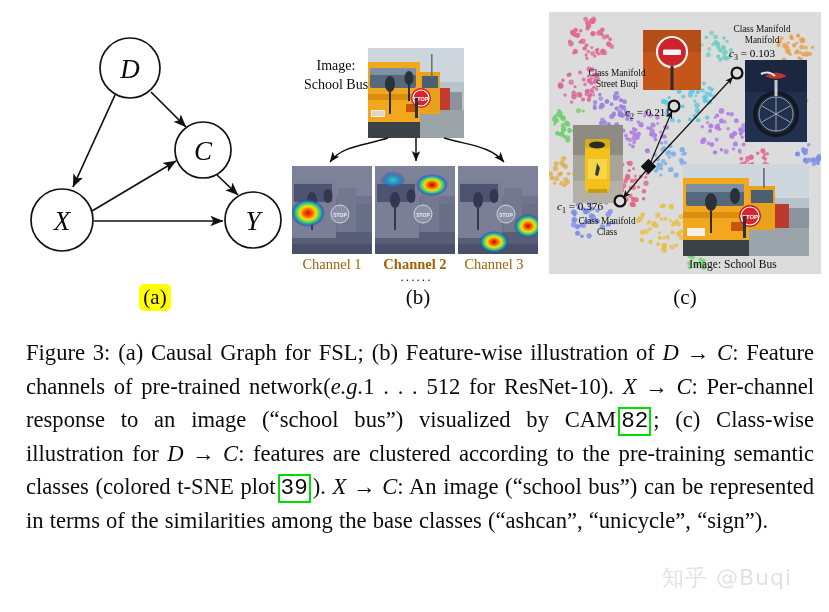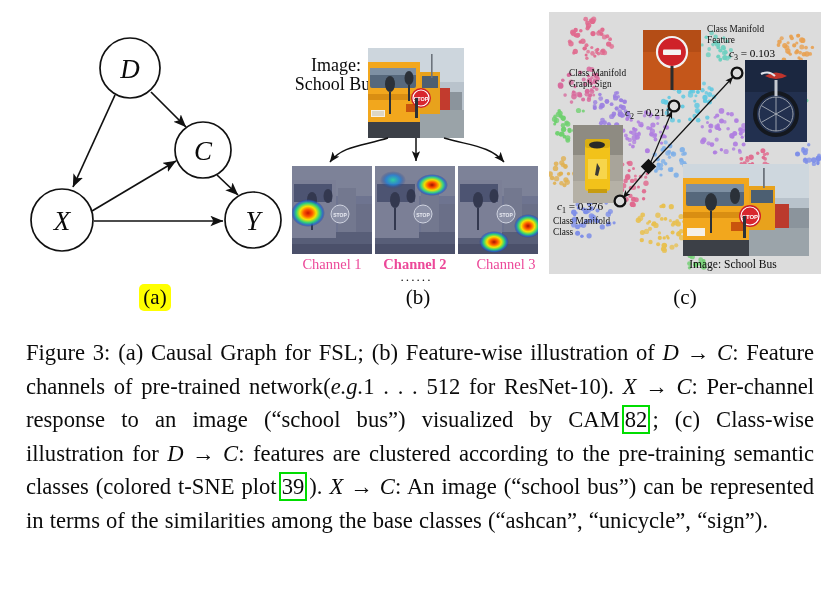--- a/index.html
+++ b/index.html
@@ -16,52 +16,52 @@
   #figure-row { position: absolute; left: 0; top: 0; width: 829px; height: 330px; }
 
   
   #panel-a { position: absolute; left: 10px; top: 30px; width: 290px; height: 250px; }
   #causal-svg { display: block; }
 
   
   #panel-b { position: absolute; left: 292px; top: 18px; width: 250px; height: 280px; }
   .img-label {
     position: absolute; left: 0px; top: 38px; width: 88px;
-    text-align: center; font-size: 18px; line-height: 19px; color: #0a0a0a;
+    text-align: center; font-size: 14px; line-height: 19px; color: #0a0a0a;
   }
   #bus-src {
     position: absolute; left: 76px; top: 30px; width: 96px; height: 90px;
     overflow: hidden; border: 0;
   }
   .camrow { position: absolute; left: 0px; top: 148px; width: 250px; height: 88px; }
   .cam { position: absolute; top: 0; width: 80px; height: 88px; overflow: hidden; }
   .cam.c1 { left: 0px; }
   .cam.c2 { left: 83px; }
   .cam.c3 { left: 166px; }
   .chan-labels { position: absolute; left: 0; top: 238px; width: 250px; height: 20px; }
   .chan-lbl {
     position: absolute; top: 0; width: 82px; text-align: center;
-    font-size: 14.5px; color: #ec4899;
+    font-size: 14.5px; color: #a16207;
   }
   .chan-lbl.l1 { left: -1px; }
   .chan-lbl.l2 { left: 82px; font-weight: bold; }
-  .chan-lbl.l3 { left: 173px; }
+  .chan-lbl.l3 { left: 161px; }
   .dots-b {
     position: absolute; left: 83px; top: 254px; width: 82px; text-align:center;
     font-size: 13px; letter-spacing: 1px; color: #111;
   }
 
   
   #panel-c { position: absolute; left: 549px; top: 12px; width: 272px; height: 262px; }
   #tsne-bg {
     position: absolute; inset: 0; background: #dcdcdc; overflow: hidden;
   }
   .tlabel {
     position: absolute; font-size: 9.3px; line-height: 11px; color: #111;
-    text-align: left; font-family: "Liberation Serif", serif;
+    text-align: center; font-family: "Liberation Serif", serif;
   }
   .cval {
     position: absolute; font-size: 11.2px; font-weight: normal; color: #000;
     font-family: "Liberation Serif", serif; white-space: nowrap;
   }
   .cval i { font-style: italic; }
   .cval sub { font-size: 8px; }
   .thumb { position: absolute; overflow: hidden; }
   #cap-c {
     position: absolute; left: 0; bottom: 4px; width: 272px; text-align: center;
@@ -84,21 +84,21 @@
   #caption {
     position: absolute; left: 26px; top: 336px; width: 788px;
     font-size: 22.6px; line-height: 33.5px; color: #0b0b0b;
     font-family: "Liberation Serif", "DejaVu Serif", serif;
     text-align: justify; text-align-last: left;
     word-spacing: 0.5px;
   }
   #caption .mv { font-style: italic; font-family: "Liberation Serif", serif; }
   #caption .cite {
     border: 2px solid #00dd00; padding: 0 1px; margin: 0 2px;
-    display: inline-block; line-height: 25px;
+    display: inline-block; line-height: 25px; font-family: Liberation Mono, monospace;
   }
   #caption .eg { font-style: italic; }
 
   
   #watermark {
     position: absolute; left: 662px; top: 563px;
     font-size: 22px; color: #e2e2e2; letter-spacing: 1px;
     font-family: "DejaVu Sans", sans-serif; white-space: nowrap;
     user-select: none;
   }
@@ -1105,42 +1105,43 @@
           <span>Class Manifold</span><br>
           <span>Class</span>
         </div>
         <div class="cval" style="left:8px; top:188px;">
           <i>c</i><sub>1</sub>
           <span>= 0.376</span>
         </div>
 
         <div class="tlabel" style="left:20px; top:56px; width:96px;">
           <span>Class Manifold</span><br>
-          <span>Graph Sign</span>
+          <span>Street Buqi</span>
         </div>
         <div class="cval" style="left:52px; top:94px;margin-left:24px;">
           <i>c</i><sub>2</sub>
           <span>= 0.211</span>
         </div>
 
         <div class="tlabel" style="left:158px; top:12px; width:110px;">
           <span>Class Manifold</span><br>
-          <span>Feature</span>
+          <span>Manifold</span>
         </div>
         <div class="cval" style="left:180px; top:35px;">
           <i>c</i><sub>3</sub>
           <span>= 0.103</span>
         </div>
 
         <div id="cap-c">Image: School Bus</div>
       </div>
     </div>
 
     <div class="panel-letter" id="letter-a">
       <span class="hl">(a)</span>
     </div>
     <div class="panel-letter" id="letter-b">(b)</div>
     <div class="panel-letter" id="letter-c">(c)</div>
   </div>
 
   <div id="caption"><span>Figure 3:</span><span> (a) Causal Graph for FSL; (b) Feature-wise illustration of </span><span class="mv">D</span><span> → </span><span class="mv">C</span><span>: Feature channels of pre-trained network(</span><span class="eg">e.g.</span><span>1 . . . 512 for ResNet-10). </span><span class="mv">X</span><span> → </span><span class="mv">C</span><span>: Per-channel response to an image (“school bus”) visualized by CAM</span><span class="cite">82</span><span>; (c) Class-wise illustration for </span><span class="mv">D</span><span> → </span><span class="mv">C</span><span>: features are clustered according to the pre-training semantic classes (colored t-SNE plot</span><span class="cite">39</span><span>). </span><span class="mv">X</span><span> → </span><span class="mv">C</span><span>: An image (“school bus”) can be represented in terms of the similarities among the base classes (“ashcan”, “unicycle”, “sign”).</span></div>
 
+  <div id="watermark">知乎 @Buqi</div>
 </div>
 
 </body></html>

